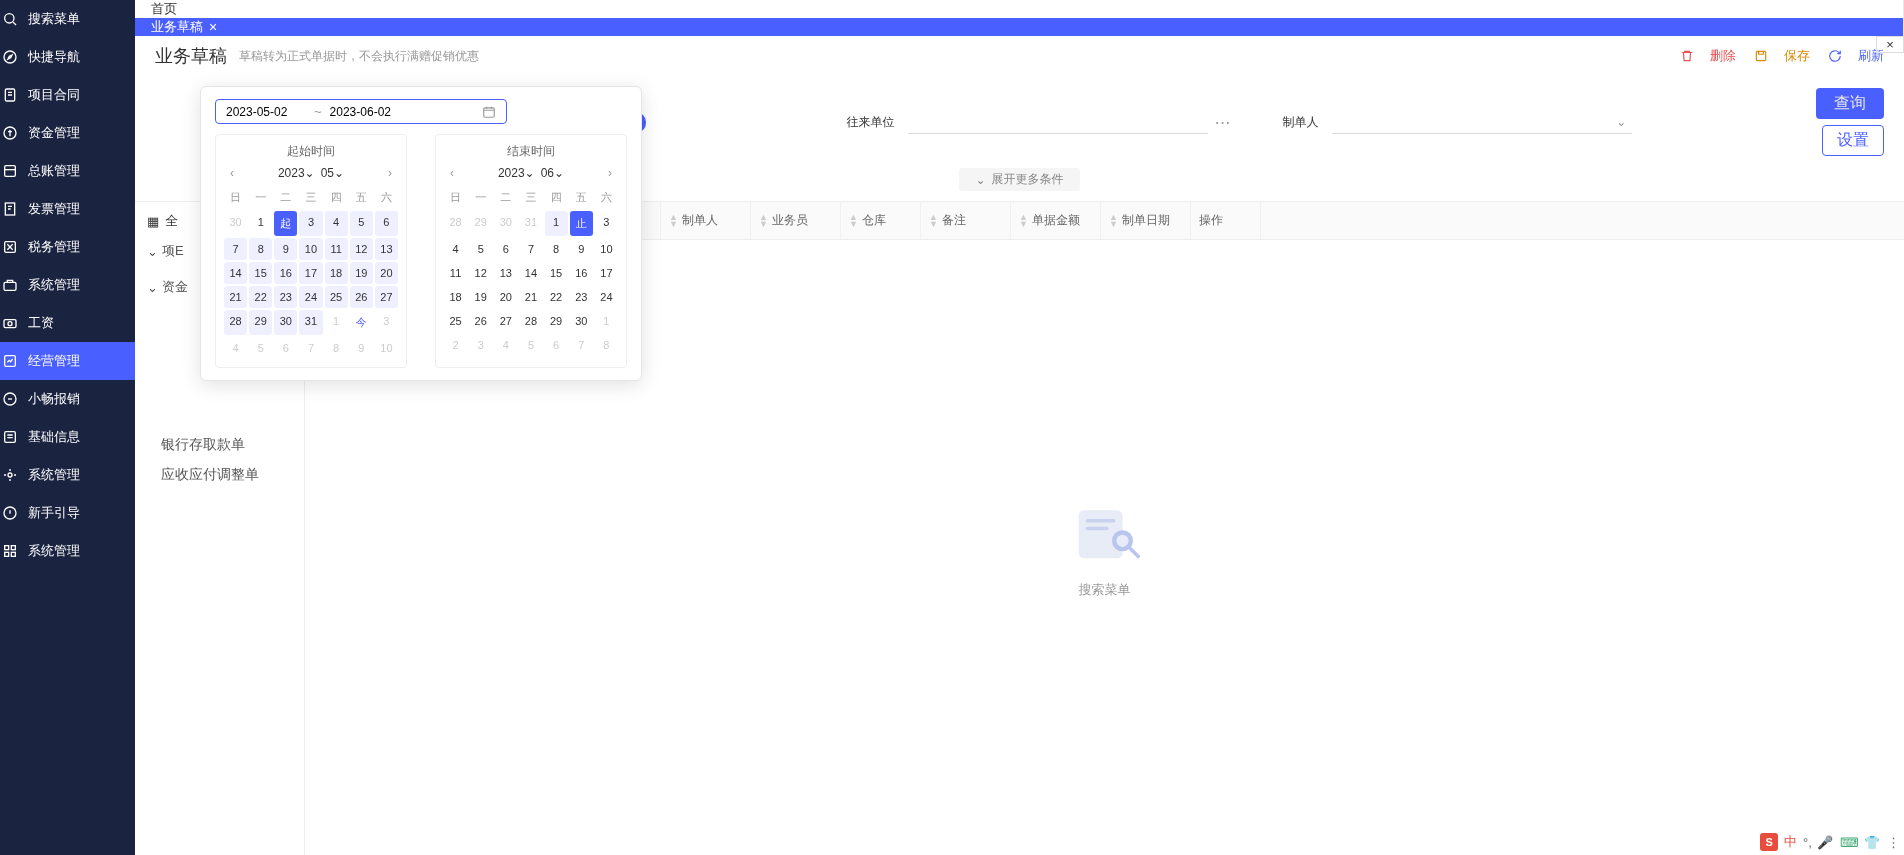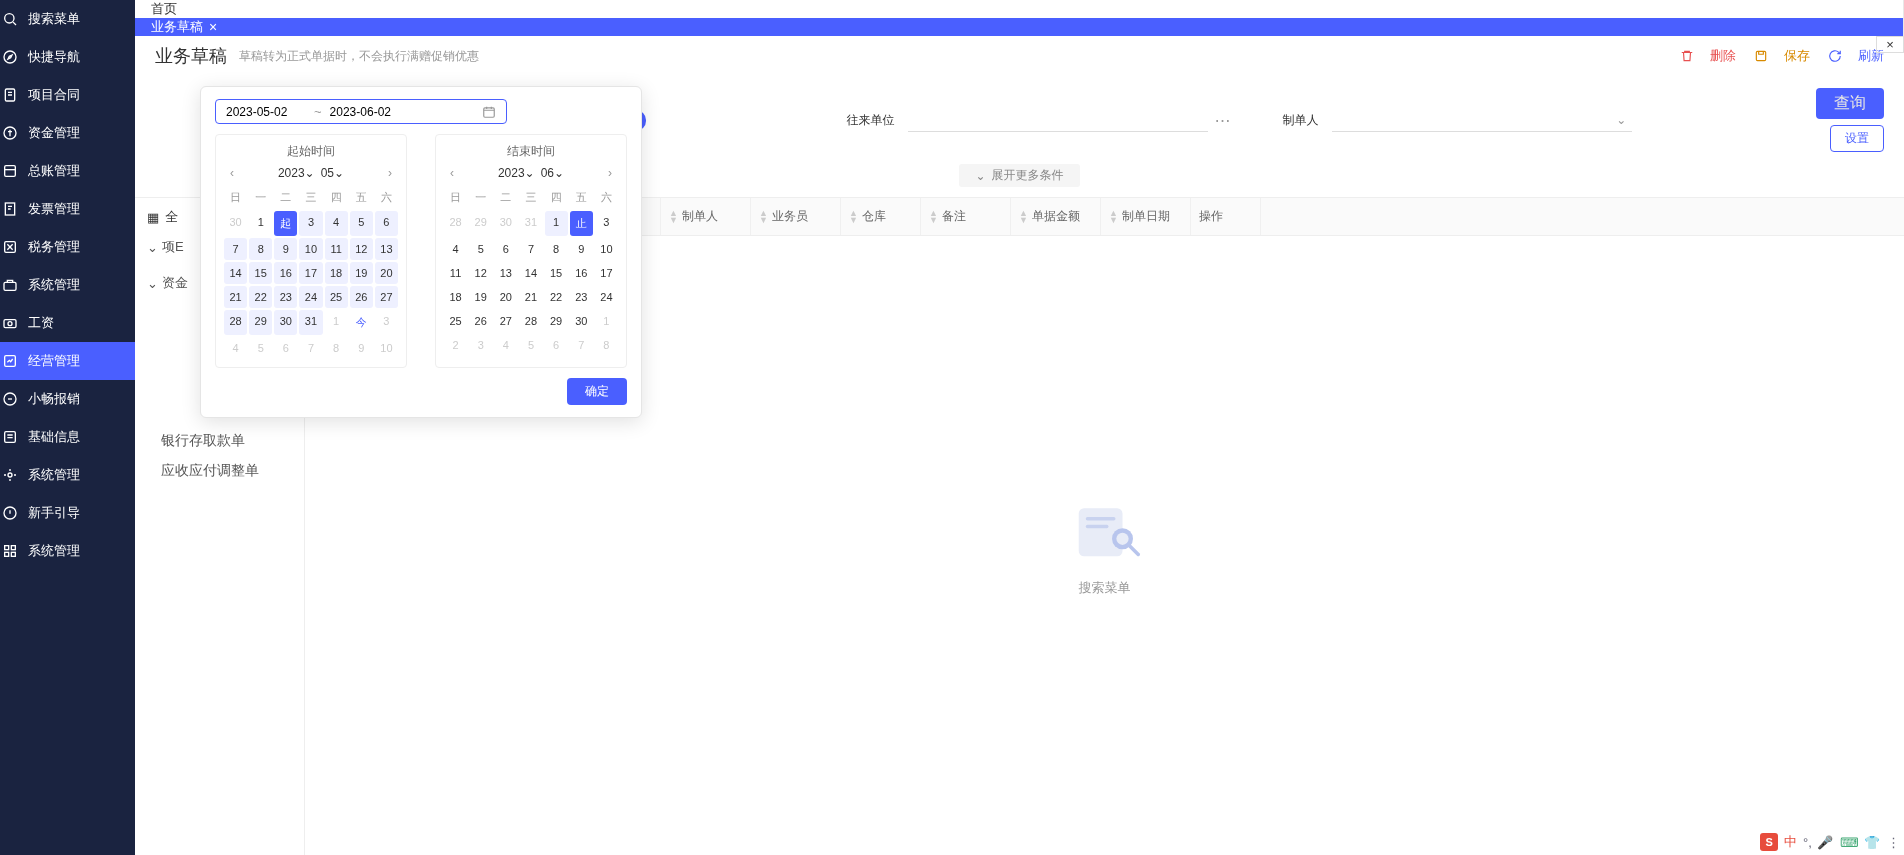--- a/index.html
+++ b/index.html
@@ -38,21 +38,21 @@
 .filter-label { font-size: 12px; color: #333; margin-right: 8px; }
 .filter-group { display: flex; align-items: center; gap: 6px; position: relative; }
 .preset { font-size: 12px; color: #666; cursor: pointer; padding: 2px 4px; }
 .preset.active { background: #4a5fff; color: #fff; border-radius: 10px; padding: 2px 10px; }
 .date-range-text { position: absolute; top: 18px; left: 60px; font-size: 11px; color: #aaa; }
 .filter-input { border: none; border-bottom: 1px solid #ddd; padding: 4px 6px; font-size: 12px; width: 300px; background: transparent; }
 .filter-select { border: none; border-bottom: 1px solid #ddd; padding: 4px 6px; font-size: 12px; width: 300px; background: transparent; display: flex; justify-content: flex-end; }
 .dots { color: #999; cursor: pointer; font-size: 16px; letter-spacing: 2px; }
 .chevron-down { color: #999; }
 .query-btn { background: #4a5fff; color: #e5e5e5; border: none; border-radius: 4px; padding: 5px 18px; font-size: 16px; cursor: pointer; }
-.settings-btn { border: 1px solid #4a5fff; color: #4a5fff; background: #fff; border-radius: 4px; padding: 4px 14px; font-size: 12px; cursor: pointer; }
+.settings-btn { border: 1px solid #4a5fff; color: #4a5fff; background: #fff; border-radius: 4px; padding: 4px 14px; font-size: 16px; cursor: pointer; }
 .right-btns { margin-left: auto; display: flex; flex-direction: column; gap: 6px; align-items: flex-end; }
 .expand-row { display: flex; justify-content: center; padding: 4px 0 10px; }
 .expand-pill { background: #f5f5f5; color: #888; font-size: 12px; padding: 3px 16px; border-radius: 3px; cursor: pointer; display: flex; align-items: center; gap: 6px; }
 
 
 .content-row { display: flex; flex: 1; border-top: 1px solid #eee; }
 .left-panel { width: 170px; border-right: 1px solid #eee; padding: 10px 12px; font-size: 13px; }
 .panel-header { display: flex; align-items: center; gap: 6px; font-weight: 500; margin-bottom: 8px; }
 .panel-group { margin-bottom: 10px; }
 .panel-group-title { display: flex; align-items: center; gap: 4px; cursor: pointer; padding: 4px 0; color: #555; }
@@ -547,23 +547,20 @@
             <div class="dp-day muted">2</div>
             <div class="dp-day muted">3</div>
             <div class="dp-day muted">4</div>
             <div class="dp-day muted">5</div>
             <div class="dp-day muted">6</div>
             <div class="dp-day muted">7</div>
             <div class="dp-day muted">8</div>
           </div>
         </div>
       </div>
-    <div class="dp-confirm">
-      <button>确定</button>
-    </div>
   </div>
 </div>
 
 <div class="ime-bar">
   <span class="ime-ico" style="background:#e74c3c;color:#fff;font-weight:bold;">S</span>
   <span style="color:#e74c3c;">中</span>
   <span style="color:#667;">°,</span>
   <span style="color:#667;">🎤</span>
   <span style="color:#4a7;">⌨</span>
   <span style="color:#e74c3c;">👕</span>

